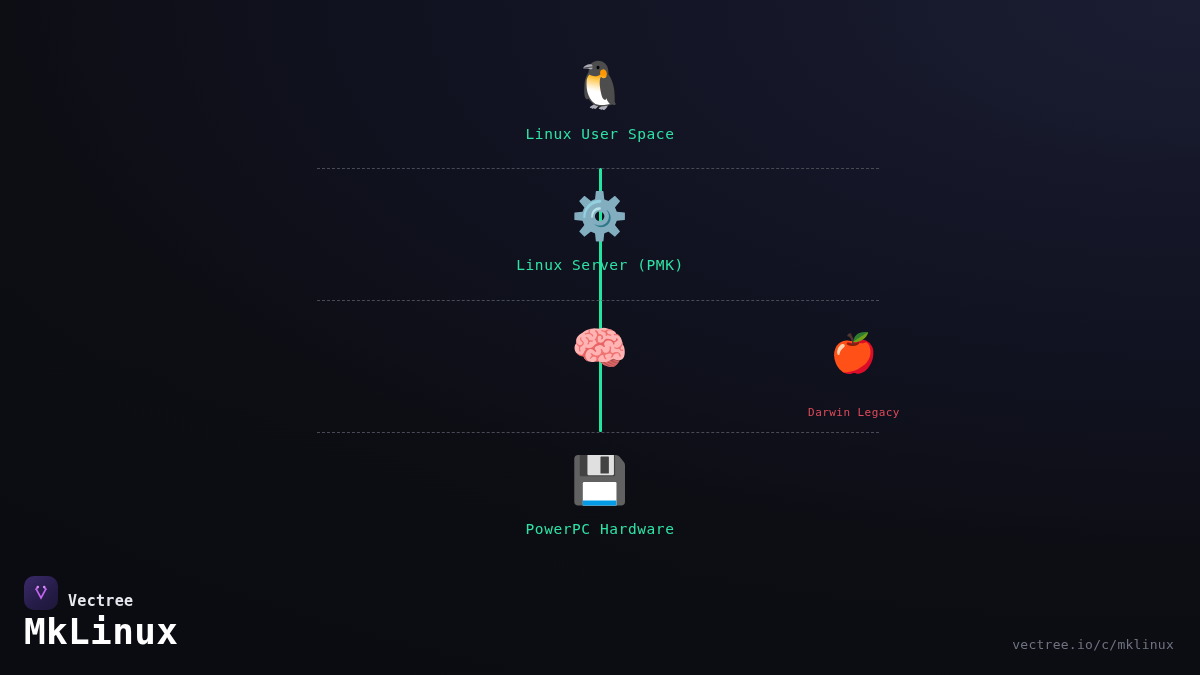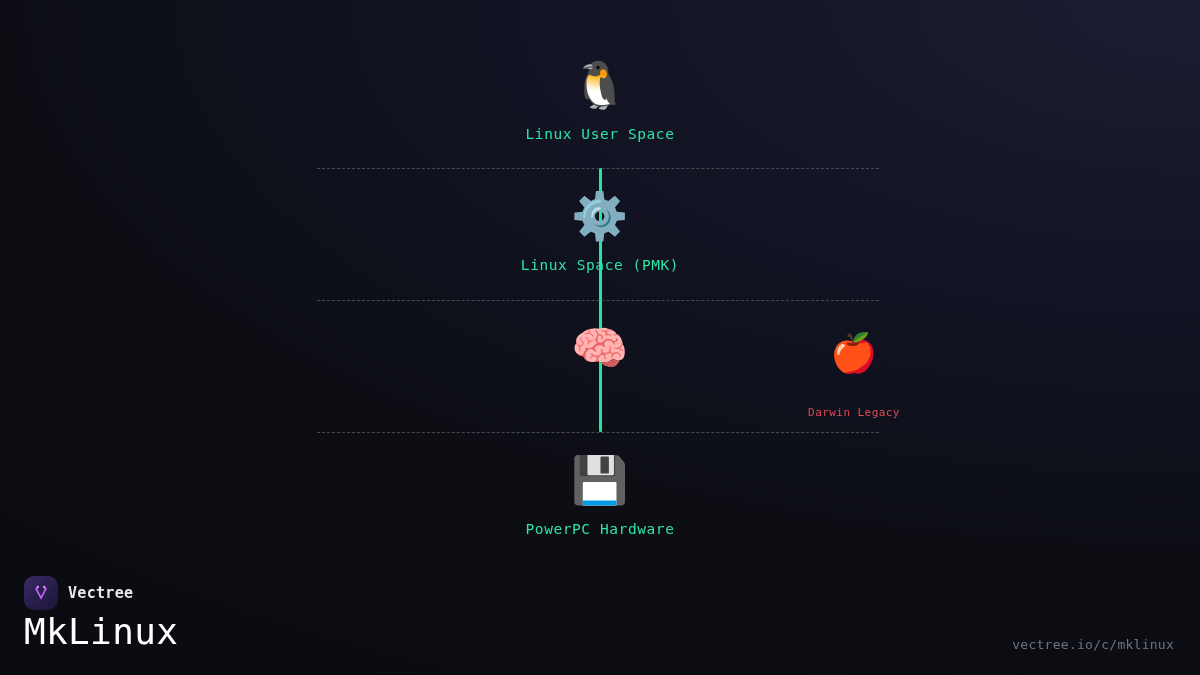--- a/index.html
+++ b/index.html
@@ -95,21 +95,21 @@
     color: #e0495a;
     margin-top: 28px;
   }
 
   
   #footer-brand {
     position: absolute;
     left: 24px;
     top: 576px;
     display: flex;
-    align-items: center;
+    align-items: flex-end;
     gap: 10px;
   }
 
   #brand-logo {
     width: 34px;
     height: 34px;
     border-radius: 10px;
     background: linear-gradient(140deg, #3b2a6b 0%, #271d4a 55%, #1d1638 100%);
     display: flex;
     align-items: center;
@@ -124,21 +124,21 @@
     color: #e8e9f0;
     letter-spacing: 0.02em;
   }
 
   #page-title {
     position: absolute;
     left: 24px;
     top: 612px;
     font-family: "DejaVu Sans Mono", "Liberation Mono", monospace;
     font-size: 36px;
-    font-weight: normal;
+    font-weight: bold;
     color: #ffffff;
     letter-spacing: 0.01em;
     line-height: 1.1;
   }
 
   #footer-url {
     position: absolute;
     right: 26px;
     top: 625px;
     font-family: "DejaVu Sans Mono", "Liberation Mono", monospace;
@@ -162,21 +162,21 @@
   <div class="divider" style="top:300px;"></div>
   <div class="divider" style="top:432px;"></div>
 
   <div class="node main" style="left:600px; top:62px;">
     <span class="node-emoji">🐧</span>
     <span class="node-label">Linux User Space</span>
   </div>
 
   <div class="node main" style="left:600px; top:193px;">
     <span class="node-emoji">⚙️</span>
-    <span class="node-label">Linux Space (PMK)</span>
+    <span class="node-label">Linux Server (PMK)</span>
   </div>
 
   <div class="node main" style="left:600px; top:325px;">
     <span class="node-emoji">🧠</span>
   </div>
 
   <div class="node side" style="left:854px; top:334px;">
     <span class="node-emoji">🍎</span>
     <span class="node-label">Darwin Legacy</span>
   </div>

